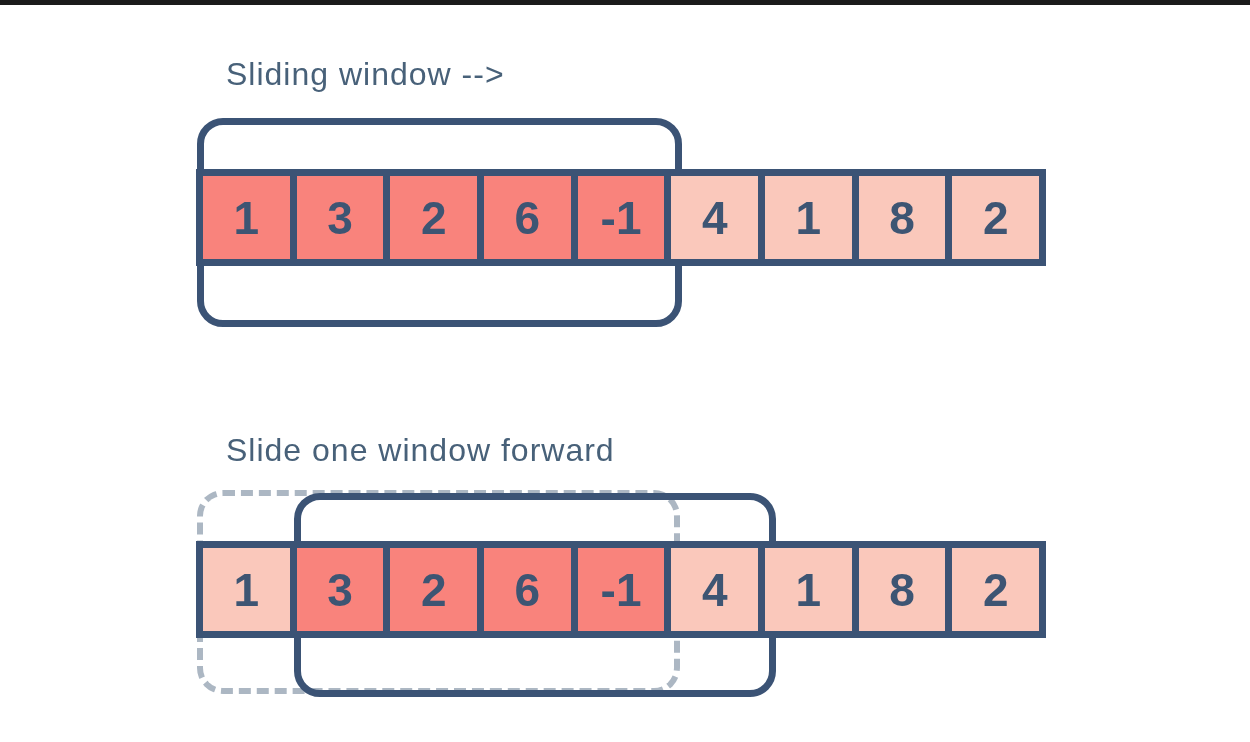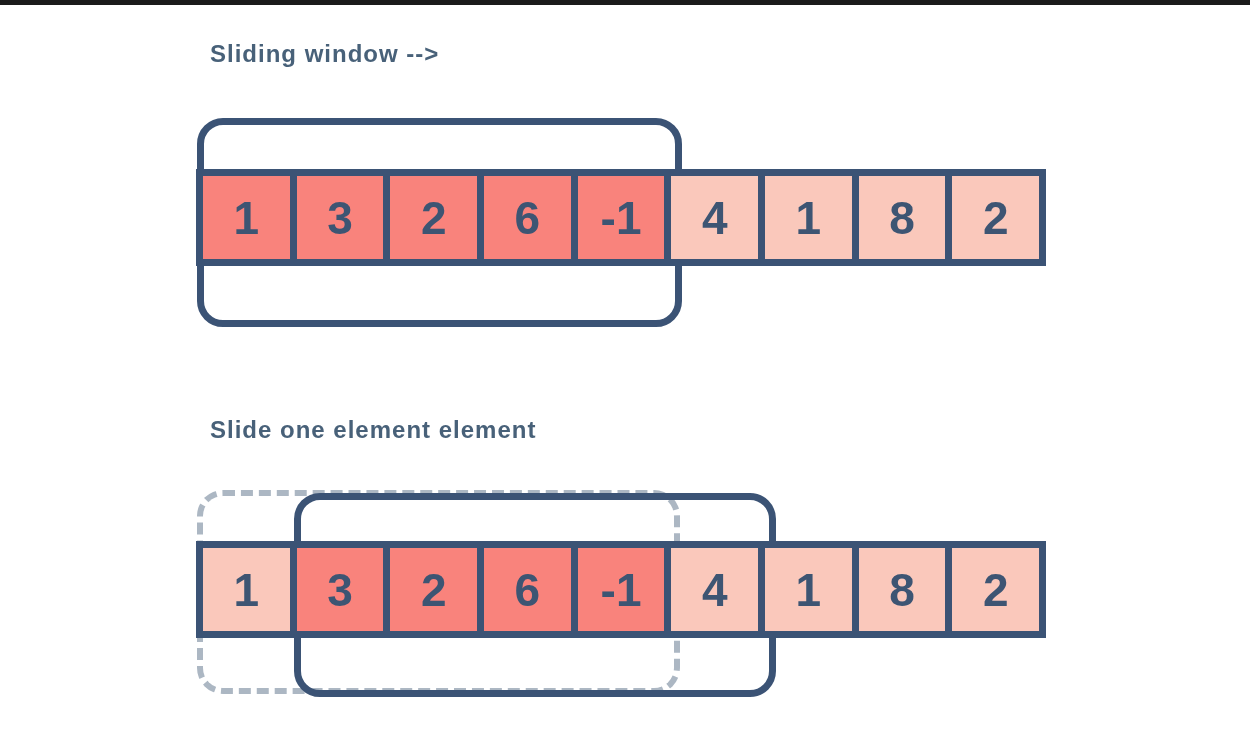--- a/index.html
+++ b/index.html
@@ -18,23 +18,23 @@
     background: var(--background, #ffffff);
   }
   .top-bar {
     position: absolute;
     left: 0; top: 0;
     width: 1250px; height: 5px;
     background: var(--top-bar, #1b1b1b);
   }
   .title {
     position: absolute;
-    margin: 0;
-    font-size: 24px;
-    font-weight: 700;
+    margin: 16px;
+    font-size: 32px;
+    font-weight: 400;
     letter-spacing: 1px;
     color: var(--title, #486179);
   }
   .t1 { left: 210px; top: 40px; }
   .t2 { left: 210px; top: 416px; }
 
   .window {
     position: absolute;
     background: transparent;
     border-radius: 26px;
@@ -89,21 +89,21 @@
         <div class="cell dark">6</div>
         <div class="cell dark">-1</div>
         <div class="cell">4</div>
         <div class="cell">1</div>
         <div class="cell">8</div>
         <div class="cell">2</div>
       </div>
   </section>
 
   <section>
-    <h2 class="title t2">Slide one element element</h2>
+    <h2 class="title t2">Slide one window forward</h2>
     <div class="window dashed w2d"></div>
     <div class="window solid w2s"></div>
     <div class="array a2">
         <div class="cell">1</div>
         <div class="cell dark">3</div>
         <div class="cell dark">2</div>
         <div class="cell dark">6</div>
         <div class="cell dark">-1</div>
         <div class="cell">4</div>
         <div class="cell">1</div>

